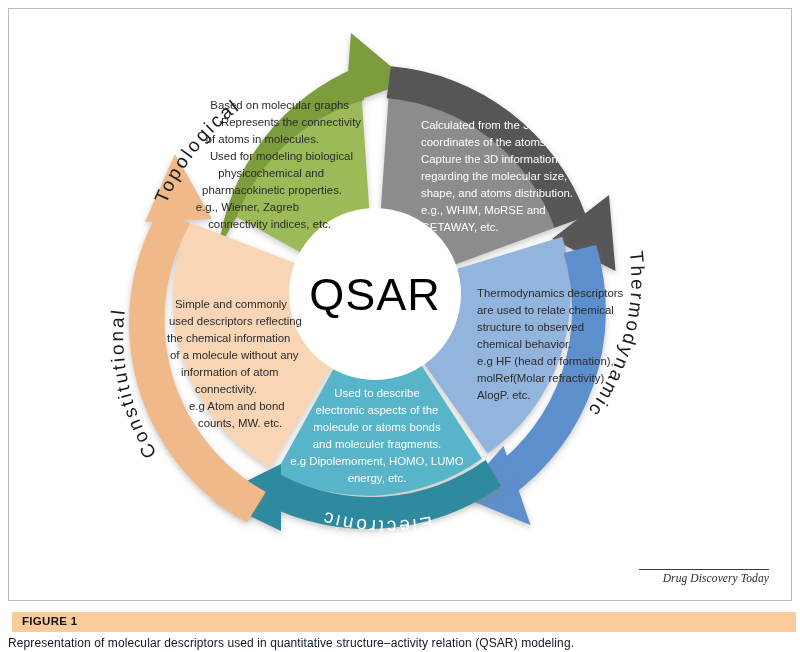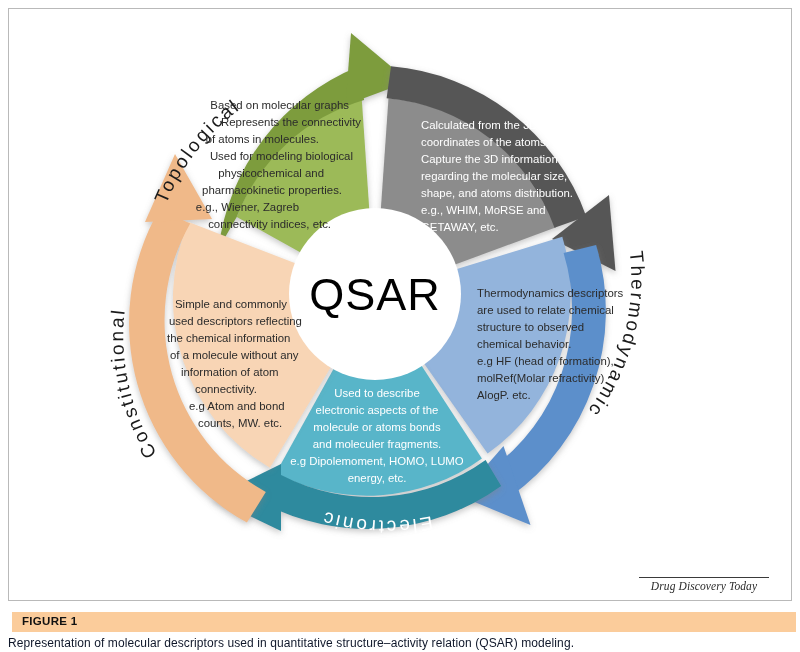--- a/index.html
+++ b/index.html
@@ -42,22 +42,22 @@
 
   .center-label{
     font-family:"Liberation Sans", sans-serif;
     font-size:45px;
     fill:#000000;
     letter-spacing:1px;
   }
 
   
   .watermark{
-    position:absolute;right:22px;bottom:8px;
-    text-align:center;
+    position:absolute;right:22px;bottom:16px;
+    text-align:right;
   }
   .watermark .rule{
     width:130px;height:1px;background:#3a3a3a;margin:0 0 2px 0;
   }
   .watermark .wtext{
     font-family:"Liberation Serif", serif;
     font-style:italic;
     font-size:11.5px;
     color:#2b2b2b;
     white-space:nowrap;

